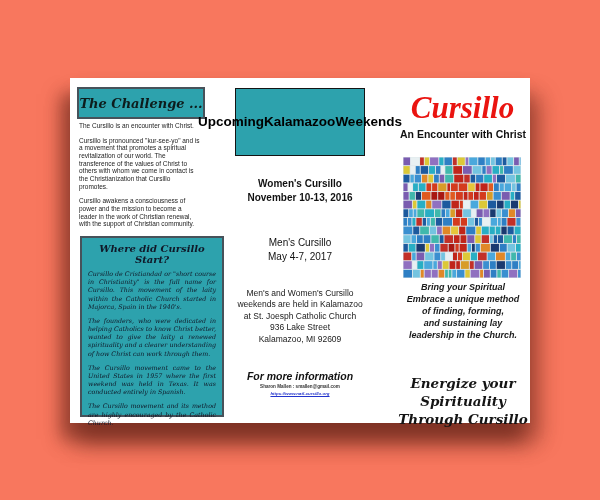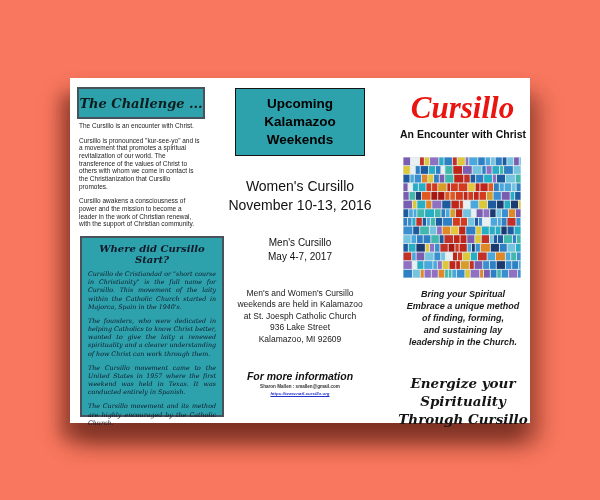--- a/index.html
+++ b/index.html
@@ -15,34 +15,34 @@
                  display:flex;align-items:center;justify-content:center;}
   .challenge-title{font-size:13px;font-weight:bold;color:#0d1c1c;}
   .lp-text{left:9px;top:44px;width:121px;font-size:6.5px;line-height:1.18;color:#222;}
   .lp-text p{margin:0 0 7px 0;}
   .history-box{left:10px;top:158px;width:144px;height:181px;border:2px solid #47525a;
                box-sizing:border-box;padding:4px 6px;}
   .history-title{font-size:10px;font-weight:bold;color:#101828;text-align:center;margin:1px 0 5px;}
   .history-box p{margin:0 0 6px;font-size:6.3px;line-height:1.3;color:#101828;text-align:justify;}
   
   .upcoming-box{left:165px;top:10px;width:128px;height:66px;border:1px solid #141414;
-                display:flex;flex-direction:column;align-items:center;justify-content:center;}
+                display:flex;flex-direction:row;align-items:center;justify-content:center;}
   .upcoming-box div{font-size:13.5px;font-weight:bold;color:#000;line-height:1.33;}
-  .event1{left:150px;top:99px;width:160px;font-weight:normal;font-size:14px;line-height:1.35;color:#111;}
+  .event1{left:150px;top:99px;width:160px;font-weight:bold;font-size:10px;line-height:1.35;color:#111;}
   .event2{left:150px;top:158px;width:160px;font-weight:normal;font-size:10px;line-height:1.35;color:#111;}
   .location{left:140px;top:210px;width:180px;font-size:8.5px;line-height:1.35;color:#1a1a1a;}
   .info-hdr{left:150px;top:292px;width:160px;font-size:10.5px;font-weight:bold;font-style:italic;color:#111;}
   .contact{left:150px;top:306px;width:160px;font-size:4.6px;font-weight:bold;color:#333;}
   .website{left:150px;top:313px;width:160px;font-size:4.4px;font-weight:bold;font-style:italic;color:#2233cc;text-decoration:underline;cursor:pointer;}
   
   .r-title{left:330px;top:12px;width:125px;font-family:Liberation Serif, serif;
            font-style:italic;font-weight:bold;font-size:31px;color:#ea1410;}
   .r-sub{left:328px;top:50px;width:130px;font-size:10.5px;font-weight:bold;color:#111;}
   .mosaic-wrap{left:333px;top:79px;width:118px;height:121px;background:#dfe8ec;}
-  .r-msg{left:328px;top:211px;width:130px;font-size:9px;font-weight:bold;font-style:italic;line-height:1.32;color:#1a1a1a;}
+  .r-msg{left:328px;top:204px;width:130px;font-size:9px;font-weight:bold;font-style:italic;line-height:1.32;color:#1a1a1a;}
   .r-tag{left:322px;top:296px;width:142px;font-size:13.5px;font-weight:bold;color:#141414;line-height:1.35;}
 </style>
 </head>
 <body>
 
 <div class="page">
 
   <div>
     <div class="abs teal challenge-box">
       <span class="script challenge-title">The Challenge ...</span>

